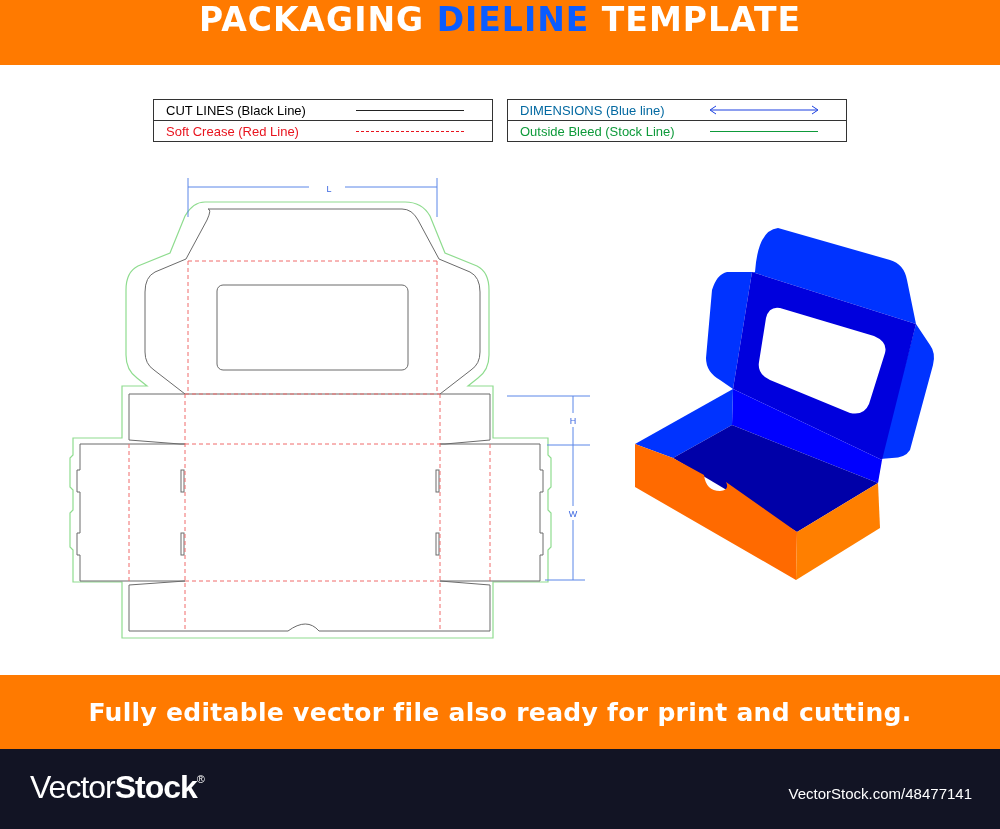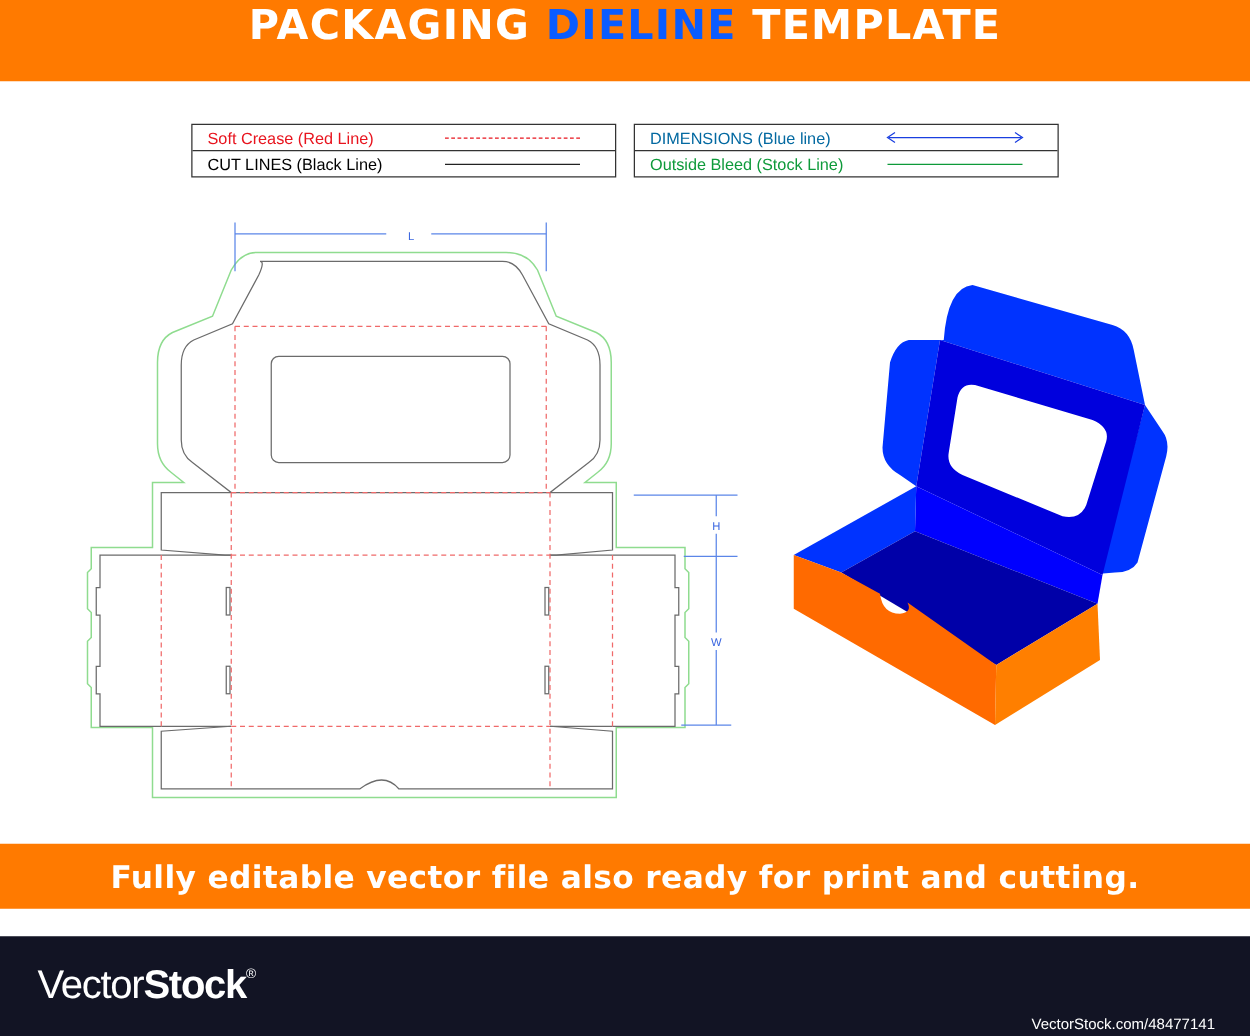--- a/index.html
+++ b/index.html
@@ -6,49 +6,49 @@
   body { width: 1000px; height: 829px; position: relative; background: #ffffff; overflow: hidden; font-family: "Liberation Sans", sans-serif; }
   .top-banner { position: absolute; left: 0; top: 0; width: 1000px; height: 65px; background: #ff7a00; display: flex; align-items: flex-start; justify-content: center; }
   .top-banner .t { font-family: "DejaVu Sans", sans-serif; font-weight: bold; font-size: 33px; letter-spacing: 1px; color: #ffffff; }
   .top-banner .t .accent { color: #0a5cff; }
   .legend { position: absolute; top: 99px; border: 1px solid #333; background: #fff; }
   .legend .row { height: 20px; display: flex; align-items: center; font-size: 13px; padding-left: 12px; position: relative; }
   .legend .row + .row { border-top: 1px solid #333; }
   .legend .sample { position: absolute; top: 50%; }
   .legend-left { left: 153px; width: 338px; }
   .legend-right { left: 507px; width: 338px; }
-  .bottom-banner { position: absolute; left: 0; top: 675px; width: 1000px; height: 52px; background: #ff7a00; display: flex; align-items: center; justify-content: center; }
+  .bottom-banner { position: absolute; left: 0; top: 675px; width: 1000px; height: 74px; background: #ff7a00; display: flex; align-items: center; justify-content: center; }
   .bottom-banner span { font-family: "DejaVu Sans", sans-serif; font-weight: bold; font-size: 25px; color: #ffffff; letter-spacing: 0.3px; }
   .footer { position: absolute; left: 0; top: 749px; width: 1000px; height: 80px; background: #121424; }
   .footer .logo { position: absolute; left: 30px; top: 20px; color: #fff; font-size: 32px; font-family: "Liberation Sans", sans-serif; letter-spacing: -1px; }
   .footer .logo .thin { font-weight: normal; }
   .footer .logo .bold { font-weight: bold; }
   .footer .logo sup { font-size: 11px; vertical-align: top; position: relative; top: 4px; }
-  .footer .url { position: absolute; right: 28px; top: 36px; color: #fff; font-size: 12px; margin-top: 27px; }
+  .footer .url { position: absolute; right: 28px; top: 36px; color: #fff; font-size: 15px; }
   svg { position: absolute; }
 </style>
 </head>
 <body>
 
 <div class="top-banner">
   <div class="t">
     <span>PACKAGING</span>
     <span class="accent">DIELINE</span>
     <span>TEMPLATE</span>
   </div>
 </div>
 
 <div class="legend legend-left">
   <div class="row">
+    <span style="color:#000">CUT LINES (Black Line)</span>
+    <span class="sample" style="left:202px;width:108px;border-top:1px solid #222;"></span>
+  </div>
+  <div class="row">
     <span style="color:#e8141e">Soft Crease (Red Line)</span>
     <span class="sample" style="left:202px;width:108px;border-top:1px dashed #e8141e;"></span>
-  </div>
-  <div class="row">
-    <span style="color:#000">CUT LINES (Black Line)</span>
-    <span class="sample" style="left:202px;width:108px;border-top:1px solid #222;"></span>
   </div>
 </div>
 
 <div class="legend legend-right">
   <div class="row">
     <span style="color:#0369a1">DIMENSIONS (Blue line)</span>
     <svg width="112" height="10" style="left:200px;top:5px;">
       <line x1="3" y1="5" x2="109" y2="5" stroke="#1a3fe0" stroke-width="1"></line>
       <polyline points="8,1 2,5 8,9" fill="none" stroke="#1a3fe0" stroke-width="1"></polyline>
       <polyline points="104,1 110,5 104,9" fill="none" stroke="#1a3fe0" stroke-width="1"></polyline>

